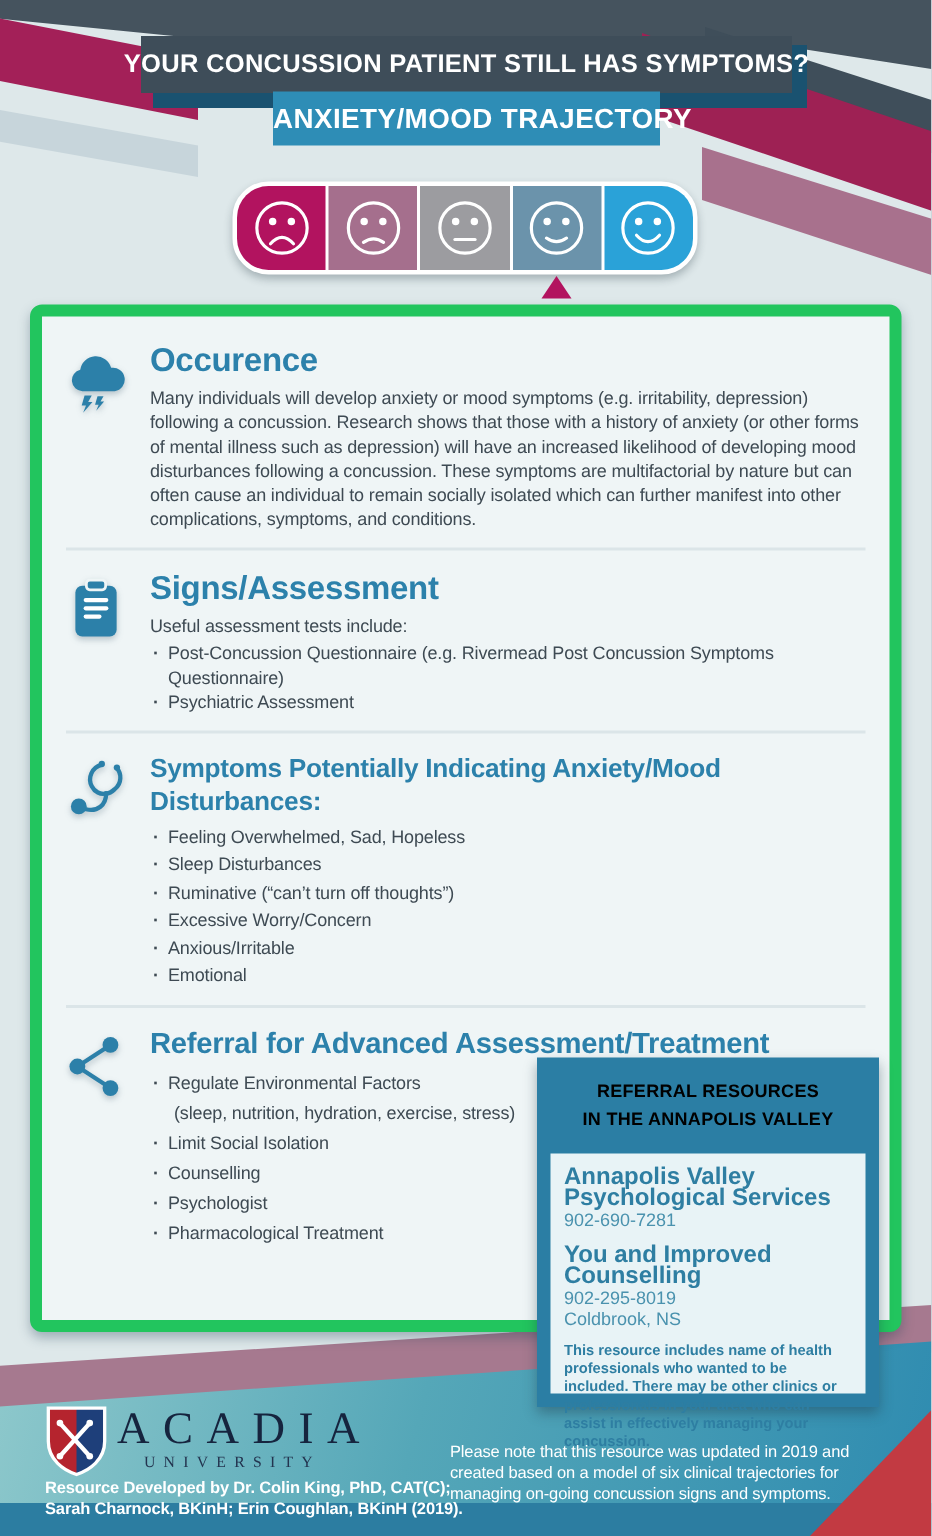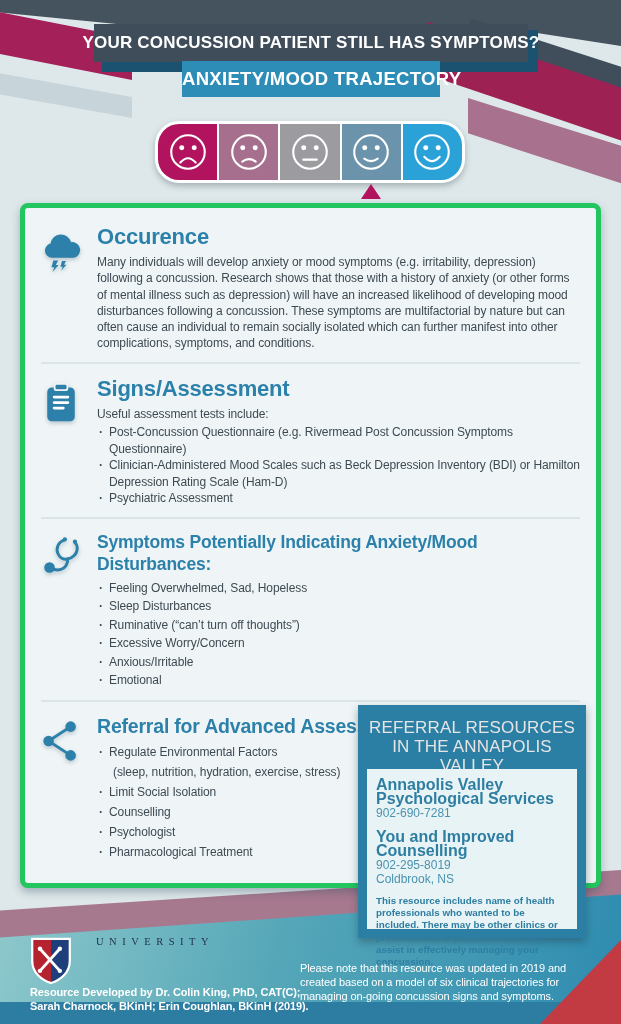--- a/index.html
+++ b/index.html
@@ -33,21 +33,21 @@
   .mood-scale { position:absolute; left:155px; top:121px; width:310px; height:62px;
     background:#fff; border:3px solid #fff; border-radius:24px; overflow:hidden;
     display:flex; gap:2px; box-sizing:border-box; box-shadow:0 3px 6px rgba(30,50,60,.3); z-index:3; }
   .face-cell { flex:1; display:flex; align-items:center; justify-content:center; }
   .face-cell svg { display:block; }
   .mood-indicator { position:absolute; left:361px; top:184px; width:0; height:0;
     border-left:10px solid transparent; border-right:10px solid transparent;
     border-bottom:15px solid #b2135f; z-index:3; }
   
   .card { position:absolute; left:20px; top:203px; width:581px; height:685px; box-sizing:border-box;
-    background:#eff5f6; border:5px solid #22c55e; border-radius:8px;
+    background:#eff5f6; border:8px solid #22c55e; border-radius:8px;
     box-shadow:0 4px 8px rgba(40,70,90,.35); padding:16px 14px 0 14px; z-index:2; }
   .section { display:flex; }
   .icon-col { width:58px; flex-shrink:0; padding-top:3px; color:#2c80a9; }
   .icon-col svg { filter:drop-shadow(0 2px 2px rgba(50,80,100,.3)); }
   .content { flex:1; min-width:0; }
   h2 { margin:0 0 4px 0; color:#2c81ab; font-weight:bold; letter-spacing:-.2px; }
   .h-lg { font-size:22px; line-height:26px; }
   .h-md { font-size:19.5px; line-height:24px; }
   .h-sm { font-size:17.5px; line-height:22px; }
   .body-text { color:#3e4a53; font-size:12px; line-height:16.3px; letter-spacing:-.1px; margin:0; }
@@ -58,21 +58,21 @@
   .bullet.sub { padding-left:16px; }
   .bullet.sub::before { content:""; }
   .bullets-roomy .bullet { line-height:18.5px; }
   .bullets-wide .bullet { line-height:20px; }
   .divider { border-top:2px solid #dbe5e8; margin:10px 2px 12px 2px; }
   .referral-row { display:flex; }
   .referral-bullets { width:270px; flex-shrink:0; }
   
   .res-box { position:absolute; left:358px; top:705px; width:228px; height:233px; background:#2b7ea4;
     box-shadow:0 4px 8px rgba(30,55,70,.4); z-index:4; }
-  .res-title { padding-top:13px; text-align:center; color:#e5e5e5; font-size:17px; font-weight:normal;
+  .res-title { padding-top:13px; text-align:center; color:#000000; font-size:12px; font-weight:bold;
     line-height:19px; letter-spacing:.2px; }
   .res-panel { position:absolute; left:9px; right:9px; top:64px; bottom:9px; background:#e8f3f6;
     padding:9px 9px; box-sizing:border-box; }
   .res-name { color:#2e7ea2; font-size:16px; font-weight:bold; line-height:14px; }
   .res-line { color:#4a92ae; font-size:12px; line-height:14px; }
   .res-gap { height:10px; }
   .res-disclaimer { margin-top:9px; color:#2e7ea2; font-size:9.8px; font-weight:bold; line-height:12.2px; }
   
   .footer-mauve { position:absolute; left:0; top:870px; width:621px; height:90px; background:#a6798f;
     clip-path:polygon(0 45%,100% 0,100% 35%,0 80%); z-index:1; }
@@ -181,21 +181,20 @@
           <rect x="17" y="3" width="14" height="7" rx="2.5" fill="currentColor" stroke="#eff5f6" stroke-width="2"></rect>
           <rect x="15" y="16" width="18" height="3" rx="1.5" fill="#fff"></rect>
           <rect x="15" y="22" width="18" height="3" rx="1.5" fill="#fff"></rect>
           <rect x="15" y="28" width="13" height="3" rx="1.5" fill="#fff"></rect>
         </svg>
       </div>
       <div class="content">
         <h2 class="h-lg">Signs/Assessment</h2>
         <p class="body-text intro">Useful assessment tests include:</p>
         <div class="bullet"><span>Post-Concussion Questionnaire (e.g. Rivermead Post Concussion Symptoms Questionnaire)</span></div>
-        <div class="bullet"><span>Clinician-Administered Mood Scales such as Beck Depression Inventory (BDI) or Hamilton Depression Rating Scale (Ham-D)</span></div>
         <div class="bullet"><span>Psychiatric Assessment</span></div>
       </div>
     </div>
 
     <div class="divider"></div>
 
     <div class="section">
       <div class="icon-col">
         <svg width="46" height="48" viewBox="0 0 48 48">
           <path d="M27,5 C20,7 17,14 20,20 C22,24 26,26 30,25" fill="none" stroke="currentColor" stroke-width="3" stroke-linecap="round"></path>
@@ -274,20 +273,21 @@
       <path d="M2,2 h34 v20 c0,11 -9,17.5 -17,20 C11,39.5 2,33 2,22 z" fill="#1e3f7a"></path>
       <path d="M2,2 h17 v39.8 C11,39.5 2,33 2,22 z" fill="#b5242e"></path>
       <path d="M9,11 L27,31 M27,11 L9,31" stroke="#fff" stroke-width="2.6" stroke-linecap="round"></path>
       <circle cx="9" cy="11" r="2" fill="#fff"></circle>
         <circle cx="27" cy="11" r="2" fill="#fff"></circle>
       <circle cx="9" cy="31" r="2" fill="#fff"></circle>
         <circle cx="27" cy="31" r="2" fill="#fff"></circle>
       <path d="M2,2 h34 v20 c0,11 -9,17.5 -17,20 C11,39.5 2,33 2,22 z" fill="none" stroke="#fff" stroke-width="2"></path>
     </svg>
     <div class="logo-text">
+      <div class="logo-word">ACADIA</div>
       <div class="logo-sub">UNIVERSITY</div>
     </div>
   </div>
 
   <div class="footer-credits">Resource Developed by Dr. Colin King, PhD, CAT(C); Sarah Charnock, BKinH; Erin Coughlan, BKinH (2019).</div>
   <div class="footer-note">Please note that this resource was updated in 2019 and created based on a model of six clinical trajectories for managing on-going concussion signs and symptoms.</div>
 
 </div>
 
 </body></html>

